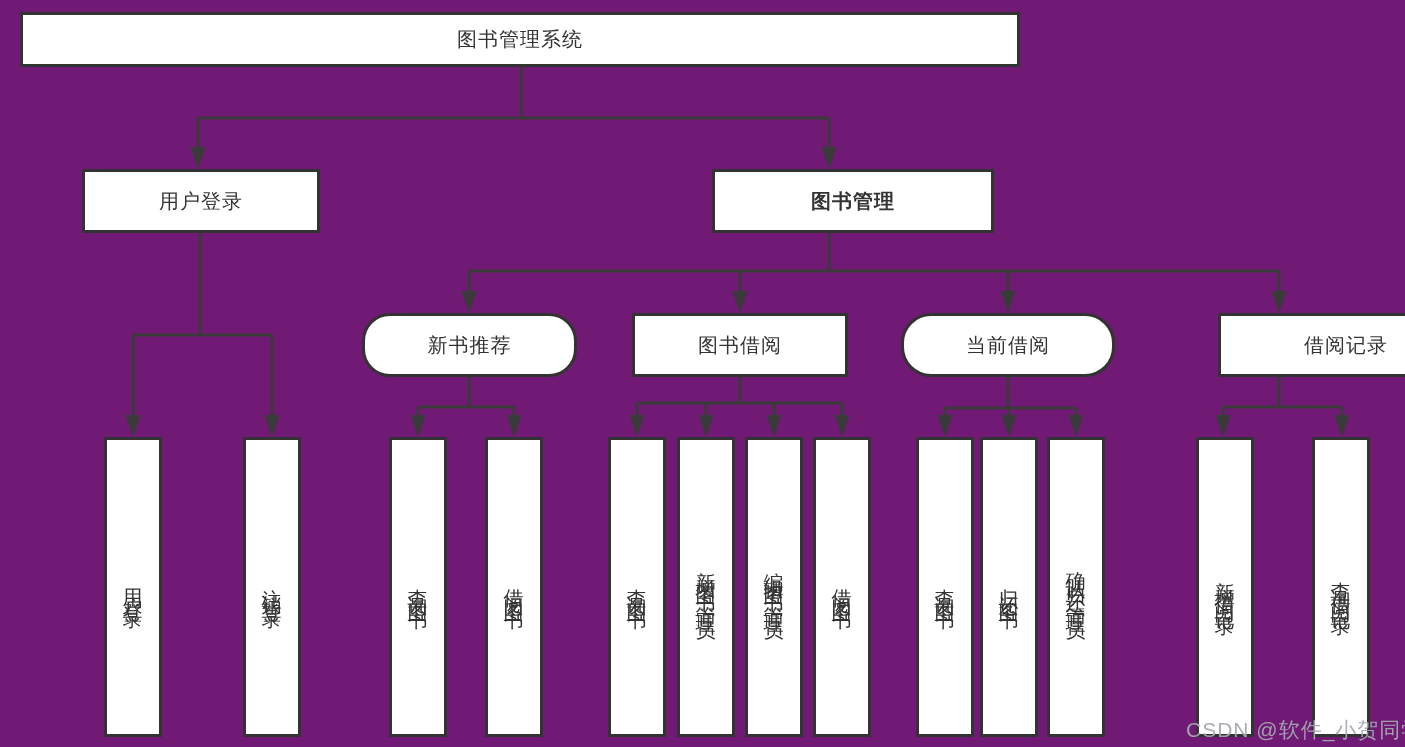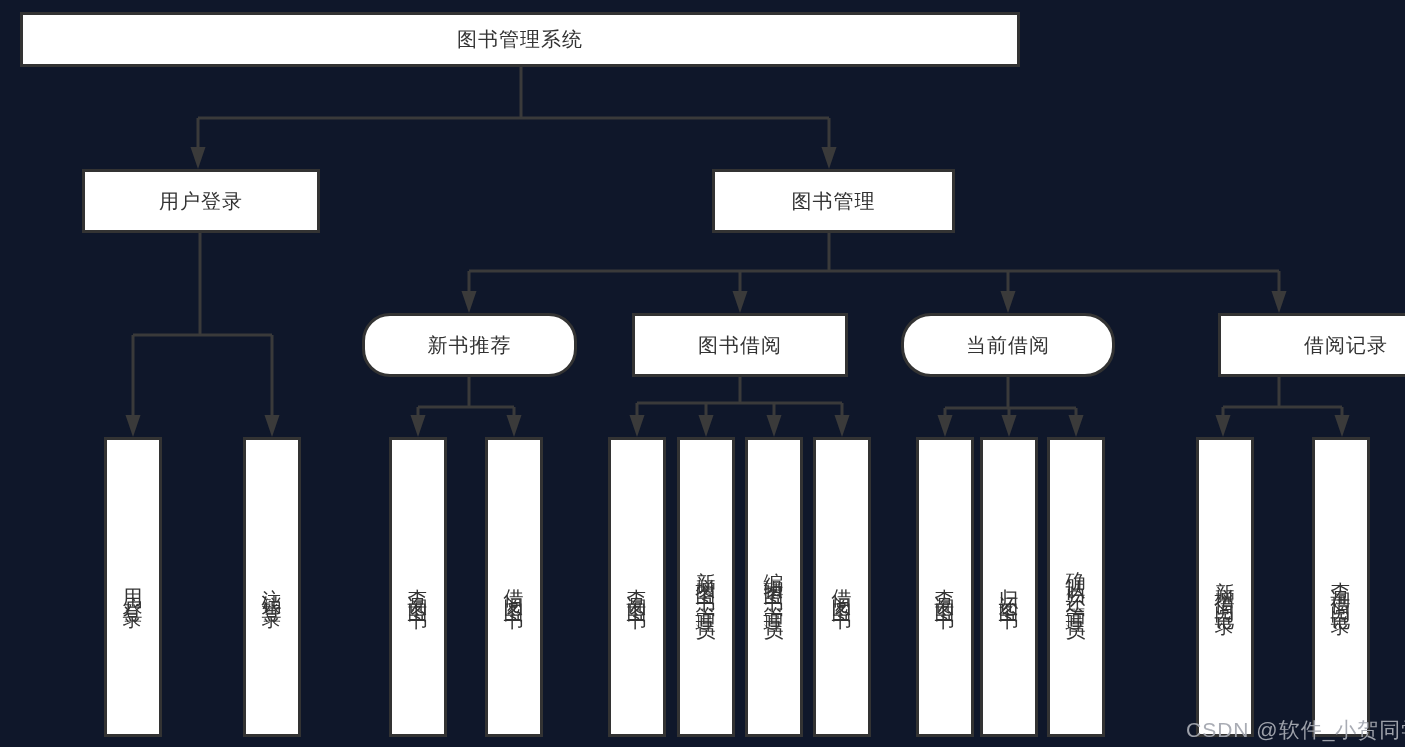--- a/index.html
+++ b/index.html
@@ -5,21 +5,21 @@
   html, body {
     margin: 0;
     padding: 0;
     background: #ffffff;
     font-family: "Liberation Sans", "DejaVu Sans", sans-serif;
   }
   .canvas {
     position: relative;
     width: 1405px;
     height: 747px;
-    background: #0f172a;
+    background: #701a75;
     overflow: hidden;
   }
   .connectors {
     position: absolute;
     left: 0;
     top: 0;
     pointer-events: none;
   }
   .node {
     position: absolute;
@@ -30,21 +30,21 @@
     display: flex;
     align-items: center;
     justify-content: center;
     font-size: 20px;
     letter-spacing: 1px;
     white-space: nowrap;
   }
   .hnode { height: 64px; }
   .root  { left: 20px;  top: 12px;  width: 1000px; height: 55px; }
   .n-user-login { left: 82px;  top: 169px; width: 238px; }
-  .n-book-mgmt  { left: 712px; top: 169px; width: 243px; }
+  .n-book-mgmt  { left: 712px; top: 169px; width: 282px; font-weight: bold; }
   .n-new-books      { left: 362px;  top: 313px; width: 215px; border-radius: 28px; }
   .n-book-borrow    { left: 632px;  top: 313px; width: 216px; }
   .n-current-borrow { left: 901px;  top: 313px; width: 214px; border-radius: 30px; }
   .n-borrow-records { left: 1172px; top: 313px; width: 256px; margin-left: 46px; }
   .vnode {
     top: 437px;
     width: 58px;
     height: 300px;
     writing-mode: vertical-rl;
     text-orientation: mixed;

